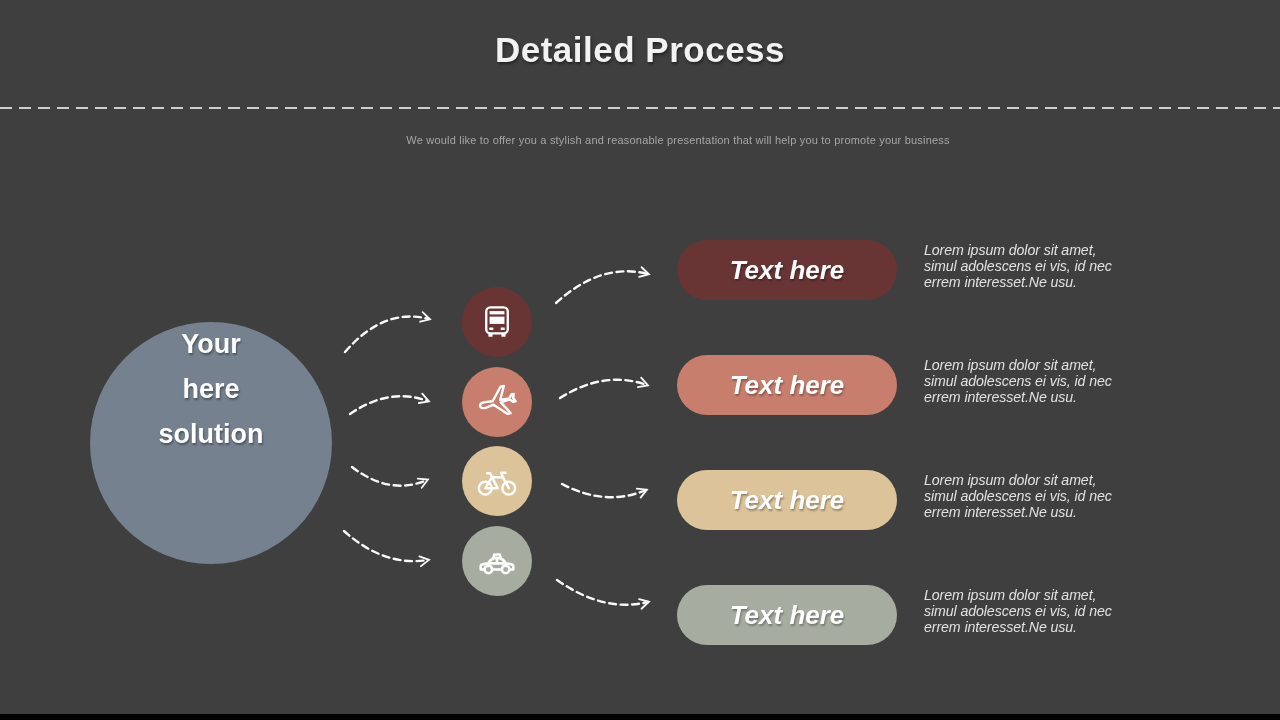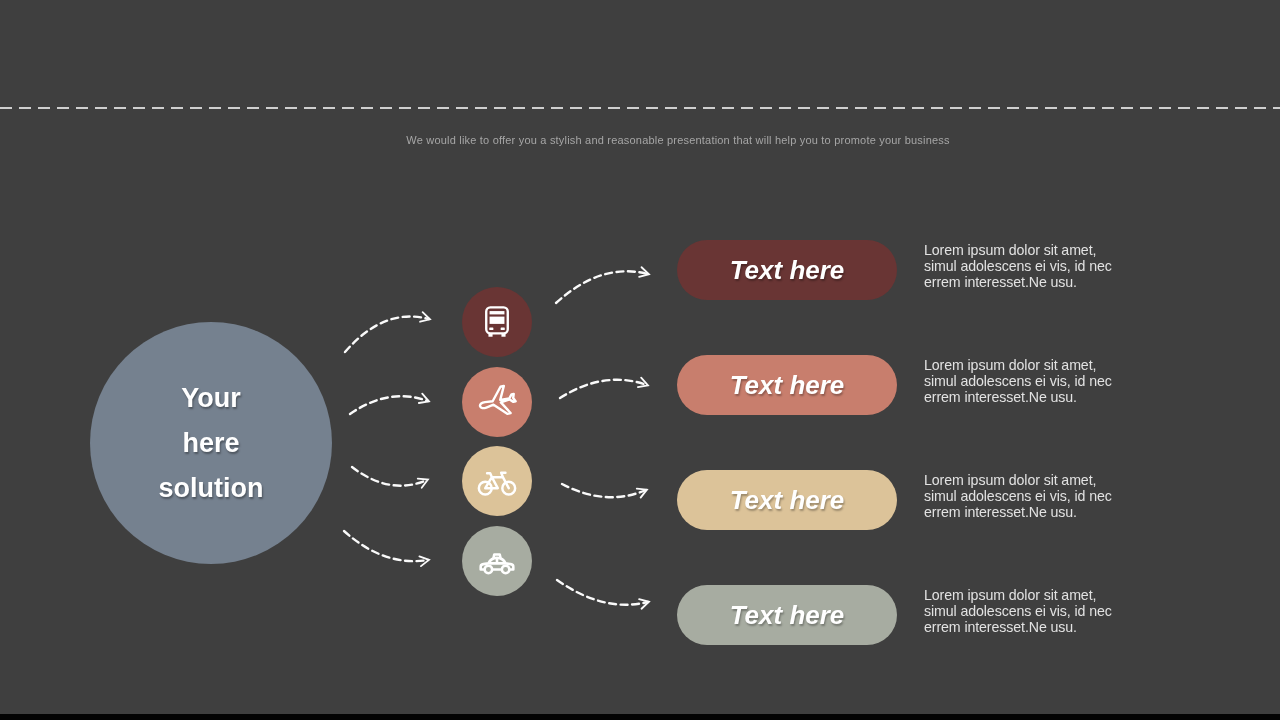--- a/index.html
+++ b/index.html
@@ -16,21 +16,21 @@
   .divider{
     position:absolute;top:107px;left:0;width:100%;height:2px;
     background:repeating-linear-gradient(90deg,#CFCFCF 0 12px,transparent 12px 19px);
   }
   .subtitle{
     position:absolute;top:134px;left:0;width:100%;margin:0;
     text-align:center;font-size:11px;color:#A6A6A6;letter-spacing:.2px;padding-left:38px;
   }
   .solution-circle{
     position:absolute;left:90px;top:322px;width:242px;height:242px;
-    border-radius:50%;display:flex;align-items:center;justify-content:center;
+    border-radius:50%;display:flex;justify-content:center;
   }
   .solution-circle .ctext{
     text-align:center;color:#FFF;font-weight:bold;font-size:27px;line-height:45px;
     text-shadow:1px 2px 2px rgba(0,0,0,.35);
   }
   .icon-circle{
     position:absolute;left:462px;width:70px;height:70px;border-radius:50%;
     display:flex;align-items:center;justify-content:center;
   }
   .icon-circle.r1{top:287px}.icon-circle.r2{top:367px}
@@ -38,32 +38,33 @@
   .pill{
     position:absolute;left:677px;width:220px;height:60px;border-radius:30px;
     display:flex;align-items:center;justify-content:center;
     color:#FFF;font-weight:bold;font-size:26px;
     text-shadow:1px 2px 2px rgba(0,0,0,.3);
     font-style:italic;
   }
   .pill.r1{top:240px}.pill.r2{top:355px}.pill.r3{top:470px}.pill.r4{top:585px}
   .desc{
     position:absolute;left:924px;width:252px;color:#E2E2E2;
-    font-size:14.2px;line-height:15.8px;letter-spacing:-.1px;white-space:nowrap;
+    font-size:14.2px;line-height:15.8px;letter-spacing:-.1px;white-space:nowrap;font-style:italic;
   }
   .desc.r1{top:243px}.desc.r2{top:358px}.desc.r3{top:473px}.desc.r4{top:588px}
   .arrows{position:absolute;left:0;top:0;pointer-events:none;}
   .bottom-bar{position:absolute;left:0;bottom:0;width:100%;height:6px;}
   svg.icon{display:block;}
 </style>
 </head>
 <body>
 
 <div class="slide">
 
+  <h1 class="title">Detailed Process</h1>
 
   <div class="divider"></div>
 
   <p class="subtitle">We would like to offer you a stylish and reasonable presentation that will help you to promote your business</p>
 
   <svg class="arrows" width="1280" height="720">
     <defs>
       <marker id="ah" viewBox="0 0 8 8" refX="6" refY="4" markerWidth="5.5" markerHeight="5.5" orient="auto">
         <path d="M1.2,1 L6.6,4 L1.2,7" fill="none" stroke="#FAFAFA" stroke-width="1.1" stroke-linecap="round"></path>
       </marker>

